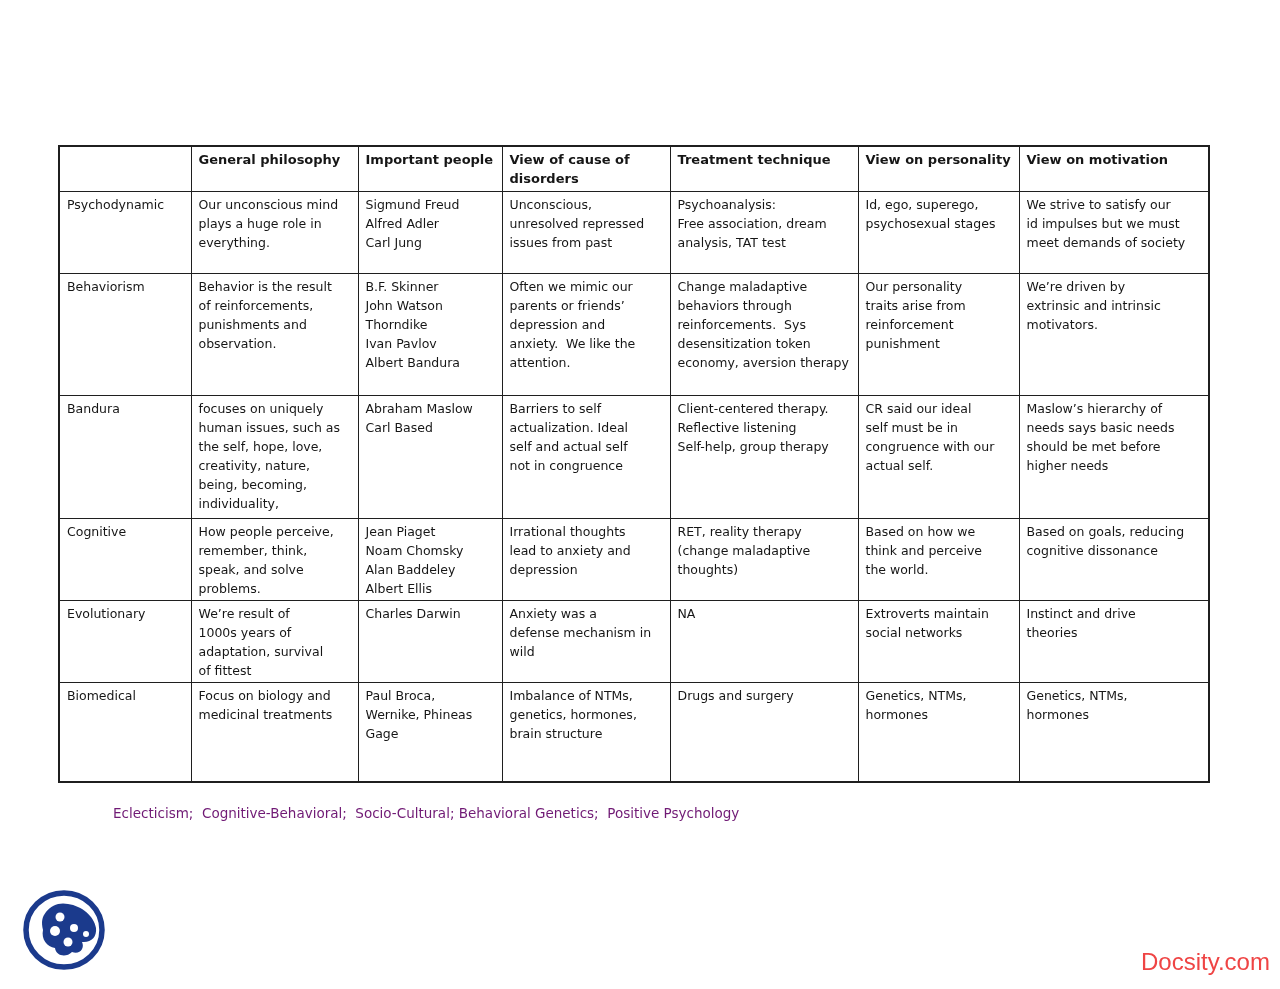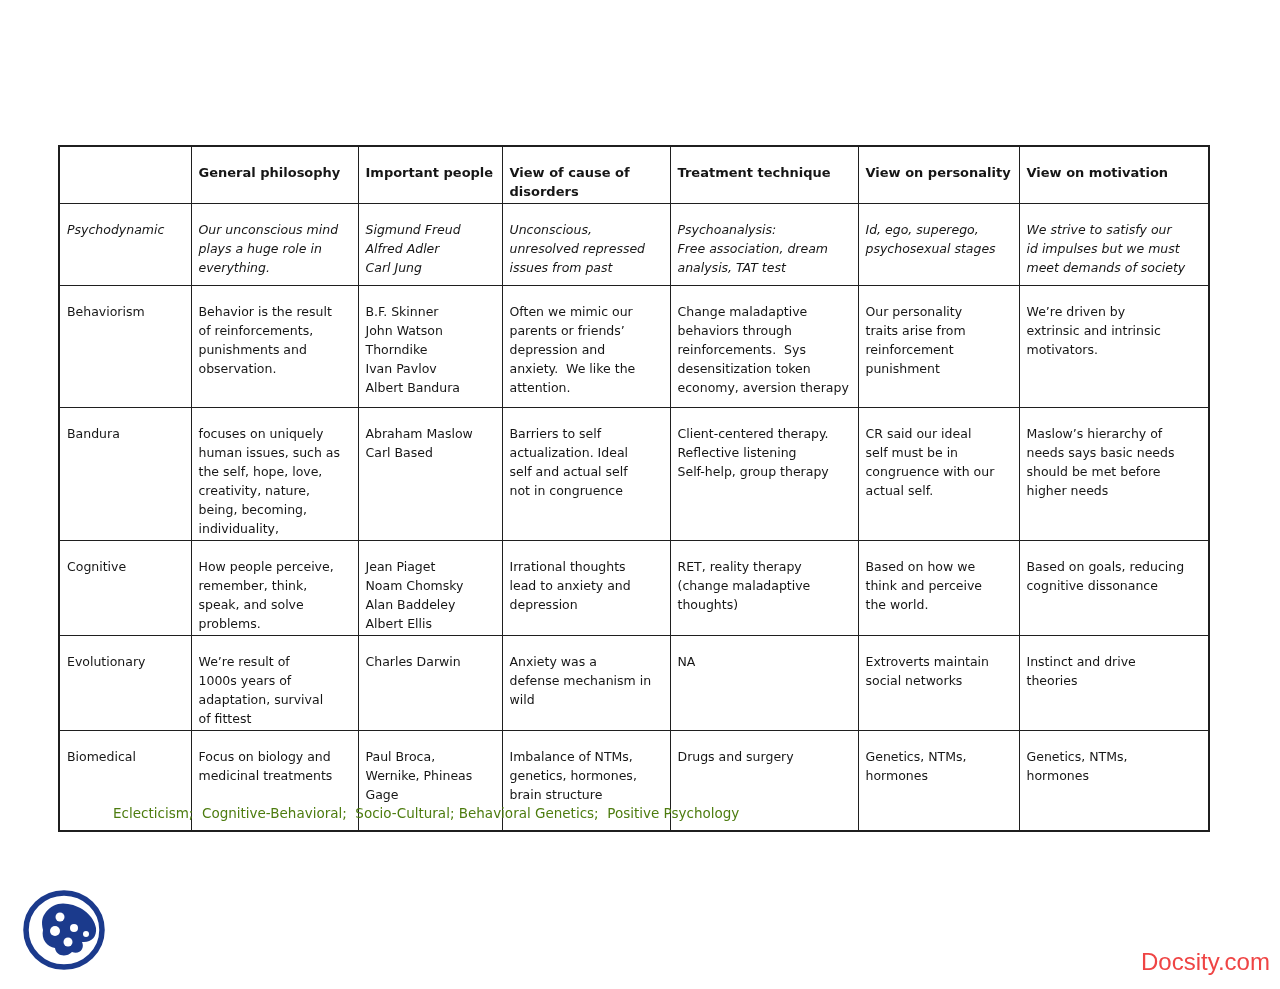--- a/index.html
+++ b/index.html
@@ -7,34 +7,34 @@
     position:relative; width:1280px; height:989px; background:#ffffff;
     font-family:"DejaVu Sans", sans-serif; color:#161616; overflow:hidden;
   }
   table.grid {
     position:absolute; left:58px; top:145px; width:1150px;
     border-collapse:collapse; table-layout:fixed;
     border:2px solid #1f1f1f;
   }
   table.grid td, table.grid th {
     border:1px solid #1f1f1f; vertical-align:top; text-align:left;
-    padding:16px 7px 2px 7px;
+    padding:3px 7px 2px 7px;
     font-size:12.5px; line-height:19px; font-weight:normal;
     white-space:pre-wrap; overflow:hidden;
   }
   table.grid th { font-weight:bold; font-size:13px; }
   td.rowlabel { font-weight:bold; font-size:13px; }
   td.small { font-size:11px; line-height:16px; }
   tr.hrow   { height:45px; }
-  tr.r0 { height:82px;font-style:italic; } tr.r1 { height:122px; } tr.r2 { height:123px; }
+  tr.r0 { height:82px; } tr.r1 { height:122px; } tr.r2 { height:123px; }
   tr.r3 { height:82px; } tr.r4 { height:82px;margin-left:12px; }  tr.r5 { height:100px; }
   .u { }
   .footnote {
     position:absolute; left:113px; top:805px;
-    font-size:13.5px; white-space:pre; color:#4d7c0f;
+    font-size:13.5px; white-space:pre; color:#701a75;
   }
   .logo { position:absolute; left:22px; top:890px; width:84px; height:80px; }
   .site {
     position:absolute; left:1141px; top:948px;
     font-family:"Liberation Sans", sans-serif; font-size:24px;
     color:#ef4444; text-decoration:none;
   }
 </style>
 </head>
 <body>

